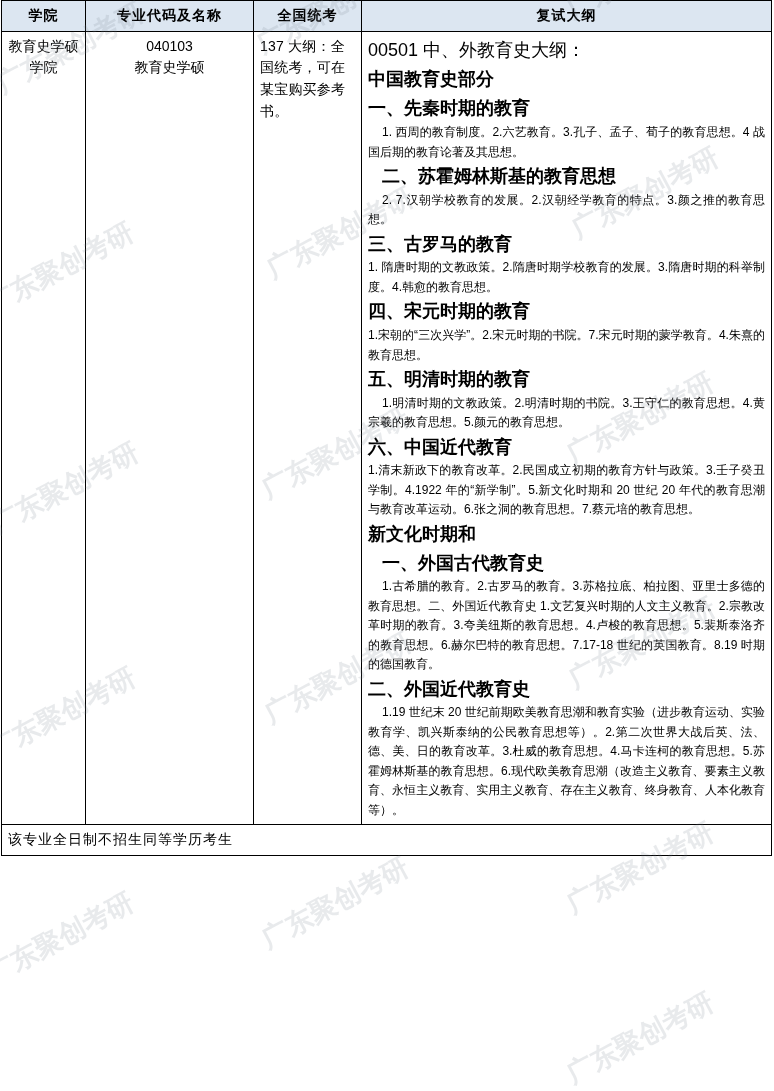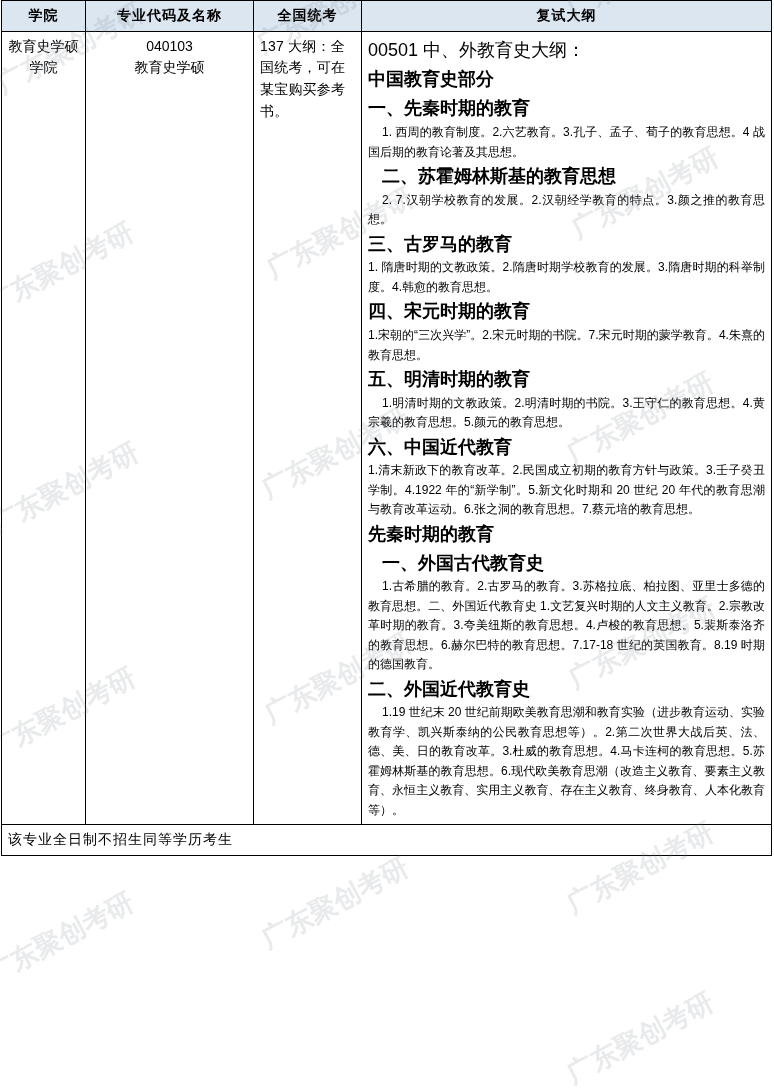--- a/index.html
+++ b/index.html
@@ -161,21 +161,21 @@
 
           <div class="sec-head">四、宋元时期的教育</div>
           <div class="para">1.宋朝的“三次兴学”。2.宋元时期的书院。7.宋元时期的蒙学教育。4.朱熹的教育思想。</div>
 
           <div class="sec-head">五、明清时期的教育</div>
           <div class="para indent">1.明清时期的文教政策。2.明清时期的书院。3.王守仁的教育思想。4.黄宗羲的教育思想。5.颜元的教育思想。</div>
 
           <div class="sec-head">六、中国近代教育</div>
           <div class="para">1.清末新政下的教育改革。2.民国成立初期的教育方针与政策。3.壬子癸丑学制。4.1922 年的“新学制”。5.新文化时期和 20 世纪 20 年代的教育思潮与教育改革运动。6.张之洞的教育思想。7.蔡元培的教育思想。</div>
 
-          <div class="sec-head">先秦时期的教育</div>
+          <div class="sec-head">新文化时期和</div>
 
           <div class="sec-head indent">一、外国古代教育史</div>
           <div class="para indent">1.古希腊的教育。2.古罗马的教育。3.苏格拉底、柏拉图、亚里士多德的教育思想。二、外国近代教育史 1.文艺复兴时期的人文主义教育。2.宗教改革时期的教育。3.夸美纽斯的教育思想。4.卢梭的教育思想。5.裴斯泰洛齐的教育思想。6.赫尔巴特的教育思想。7.17-18 世纪的英国教育。8.19 时期的德国教育。</div>
 
           <div class="sec-head">二、外国近代教育史</div>
           <div class="para indent">1.19 世纪末 20 世纪前期欧美教育思潮和教育实验（进步教育运动、实验教育学、凯兴斯泰纳的公民教育思想等）。2.第二次世界大战后英、法、德、美、日的教育改革。3.杜威的教育思想。4.马卡连柯的教育思想。5.苏霍姆林斯基的教育思想。6.现代欧美教育思潮（改造主义教育、要素主义教育、永恒主义教育、实用主义教育、存在主义教育、终身教育、人本化教育等）。</div>
         </td>
       </tr>
     </tbody>
     <tfoot>

